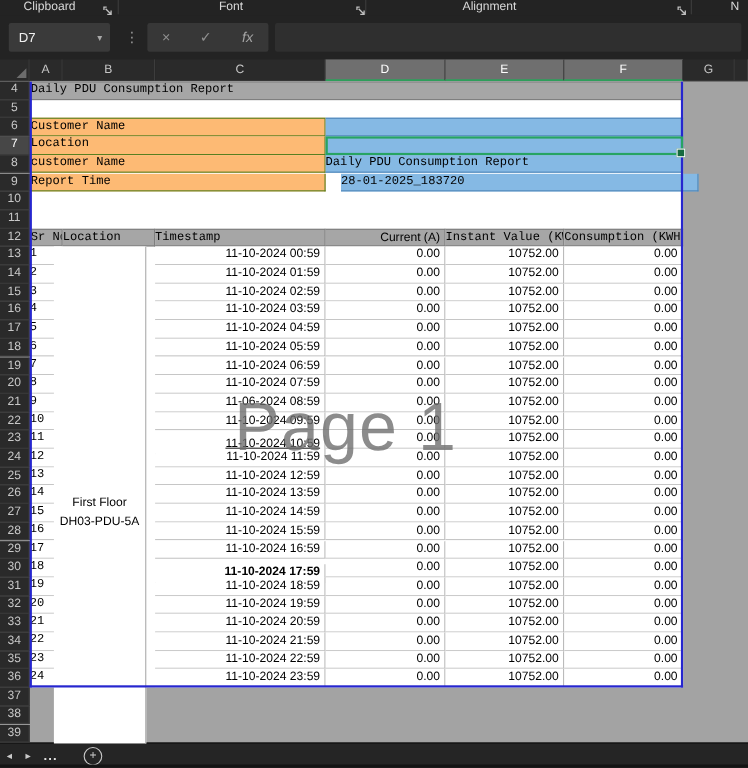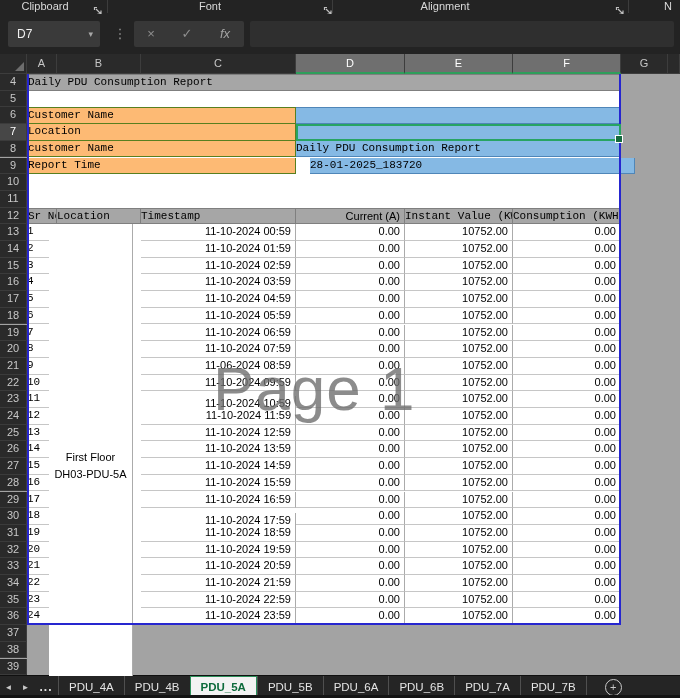--- a/index.html
+++ b/index.html
@@ -231,21 +231,21 @@
         <div class="cell right data-cell" style="left: 141px; top: 400.8px; width: 155px; height: 16.7px; line-height: 15.7px;">11-10-2024 15:59</div>
         <div class="cell right data-cell" style="left: 296px; top: 400.8px; width: 109px; height: 16.7px; line-height: 15.7px;">0.00</div>
         <div class="cell right data-cell" style="left: 405px; top: 400.8px; width: 108px; height: 16.7px; line-height: 15.7px;">10752.00</div>
         <div class="cell right data-cell" style="left: 513px; top: 400.8px; width: 108px; height: 16.7px; line-height: 15.7px;">0.00</div>
         <div class="cell center data-cell" style="left: 27px; top: 417.5px; width: 30px; height: 16.7px; line-height: 15.7px;">17</div>
         <div class="cell right data-cell" style="left: 141px; top: 417.5px; width: 155px; height: 16.7px; line-height: 15.7px;">11-10-2024 16:59</div>
         <div class="cell right data-cell" style="left: 296px; top: 417.5px; width: 109px; height: 16.7px; line-height: 15.7px;">0.00</div>
         <div class="cell right data-cell" style="left: 405px; top: 417.5px; width: 108px; height: 16.7px; line-height: 15.7px;">10752.00</div>
         <div class="cell right data-cell" style="left: 513px; top: 417.5px; width: 108px; height: 16.7px; line-height: 15.7px;">0.00</div>
         <div class="cell center data-cell" style="left: 27px; top: 434.2px; width: 30px; height: 16.7px; line-height: 15.7px;">18</div>
-        <div class="cell right data-cell" style="left: 141px; top: 439px; width: 155px; height: 16.7px; line-height: 15.7px;">11-10-2024 17:59</div>
+        <div class="cell right data-cell" style="left: 141px; top: 439px; width: 155px; height: 16.7px; line-height: 15.7px; font-weight: bold;">11-10-2024 17:59</div>
         <div class="cell right data-cell" style="left: 296px; top: 434.2px; width: 109px; height: 16.7px; line-height: 15.7px;">0.00</div>
         <div class="cell right data-cell" style="left: 405px; top: 434.2px; width: 108px; height: 16.7px; line-height: 15.7px;">10752.00</div>
         <div class="cell right data-cell" style="left: 513px; top: 434.2px; width: 108px; height: 16.7px; line-height: 15.7px;">0.00</div>
         <div class="cell center data-cell" style="left: 27px; top: 450.9px; width: 30px; height: 16.7px; line-height: 15.7px;">19</div>
         <div class="cell right data-cell" style="left: 141px; top: 450.9px; width: 155px; height: 16.7px; line-height: 15.7px;">11-10-2024 18:59</div>
         <div class="cell right data-cell" style="left: 296px; top: 450.9px; width: 109px; height: 16.7px; line-height: 15.7px;">0.00</div>
         <div class="cell right data-cell" style="left: 405px; top: 450.9px; width: 108px; height: 16.7px; line-height: 15.7px;">10752.00</div>
         <div class="cell right data-cell" style="left: 513px; top: 450.9px; width: 108px; height: 16.7px; line-height: 15.7px;">0.00</div>
         <div class="cell center data-cell" style="left: 27px; top: 467.6px; width: 30px; height: 16.7px; line-height: 15.7px;">20</div>
         <div class="cell right data-cell" style="left: 141px; top: 467.6px; width: 155px; height: 16.7px; line-height: 15.7px;">11-10-2024 19:59</div>
@@ -316,27 +316,17 @@
       <div class="row-h" style="top: 534.4px; height: 16.7px; line-height: 15.7px; z-index: 3;">36</div>
       <div class="row-h" style="top: 551.1px; height: 16.7px; line-height: 15.7px; z-index: 3;">37</div>
       <div class="row-h" style="top: 567.8px; height: 16.7px; line-height: 15.7px; z-index: 3;">38</div>
       <div class="row-h" style="top: 584.5px; height: 16.7px; line-height: 15.7px; z-index: 3;">39</div>
     </div>
 
   <div id="tab-bar">
     <div class="tab-nav">◄</div>
     <div class="tab-nav">►</div>
     <div class="tab-overflow">...</div>
-    <div id="tabs-container" style="display:flex;align-items:stretch;">
-        <div class="sheet-tab">PDU_4A</div>
-        <div class="sheet-tab">PDU_4B</div>
-        <div class="sheet-tab active">PDU_5A</div>
-        <div class="sheet-tab">PDU_5B</div>
-        <div class="sheet-tab">PDU_6A</div>
-        <div class="sheet-tab">PDU_6B</div>
-        <div class="sheet-tab">PDU_7A</div>
-        <div class="sheet-tab">PDU_7B</div>
-      </div>
     <div id="add-sheet">+</div>
   </div>
   <div id="tab-bar-bottom"></div>
 
 </div>
 
 </body></html>

